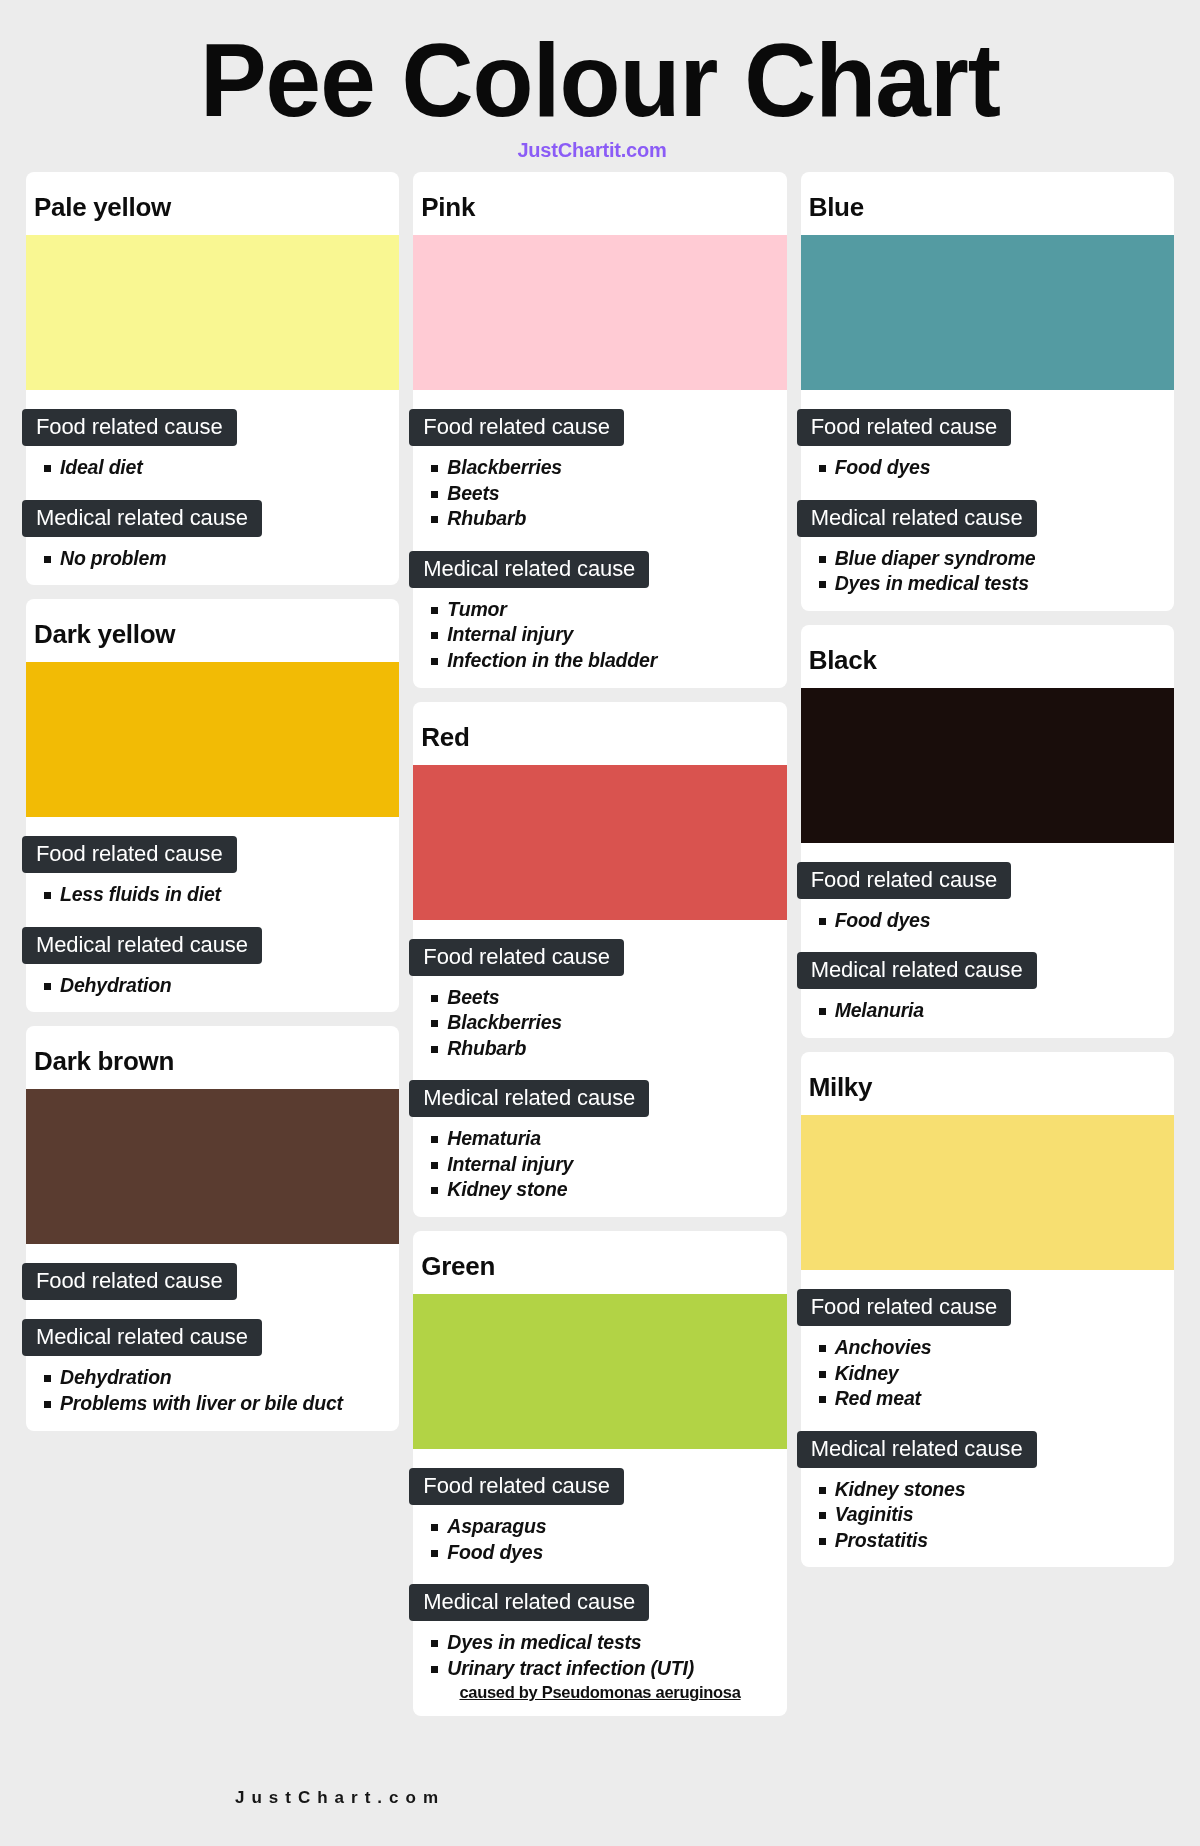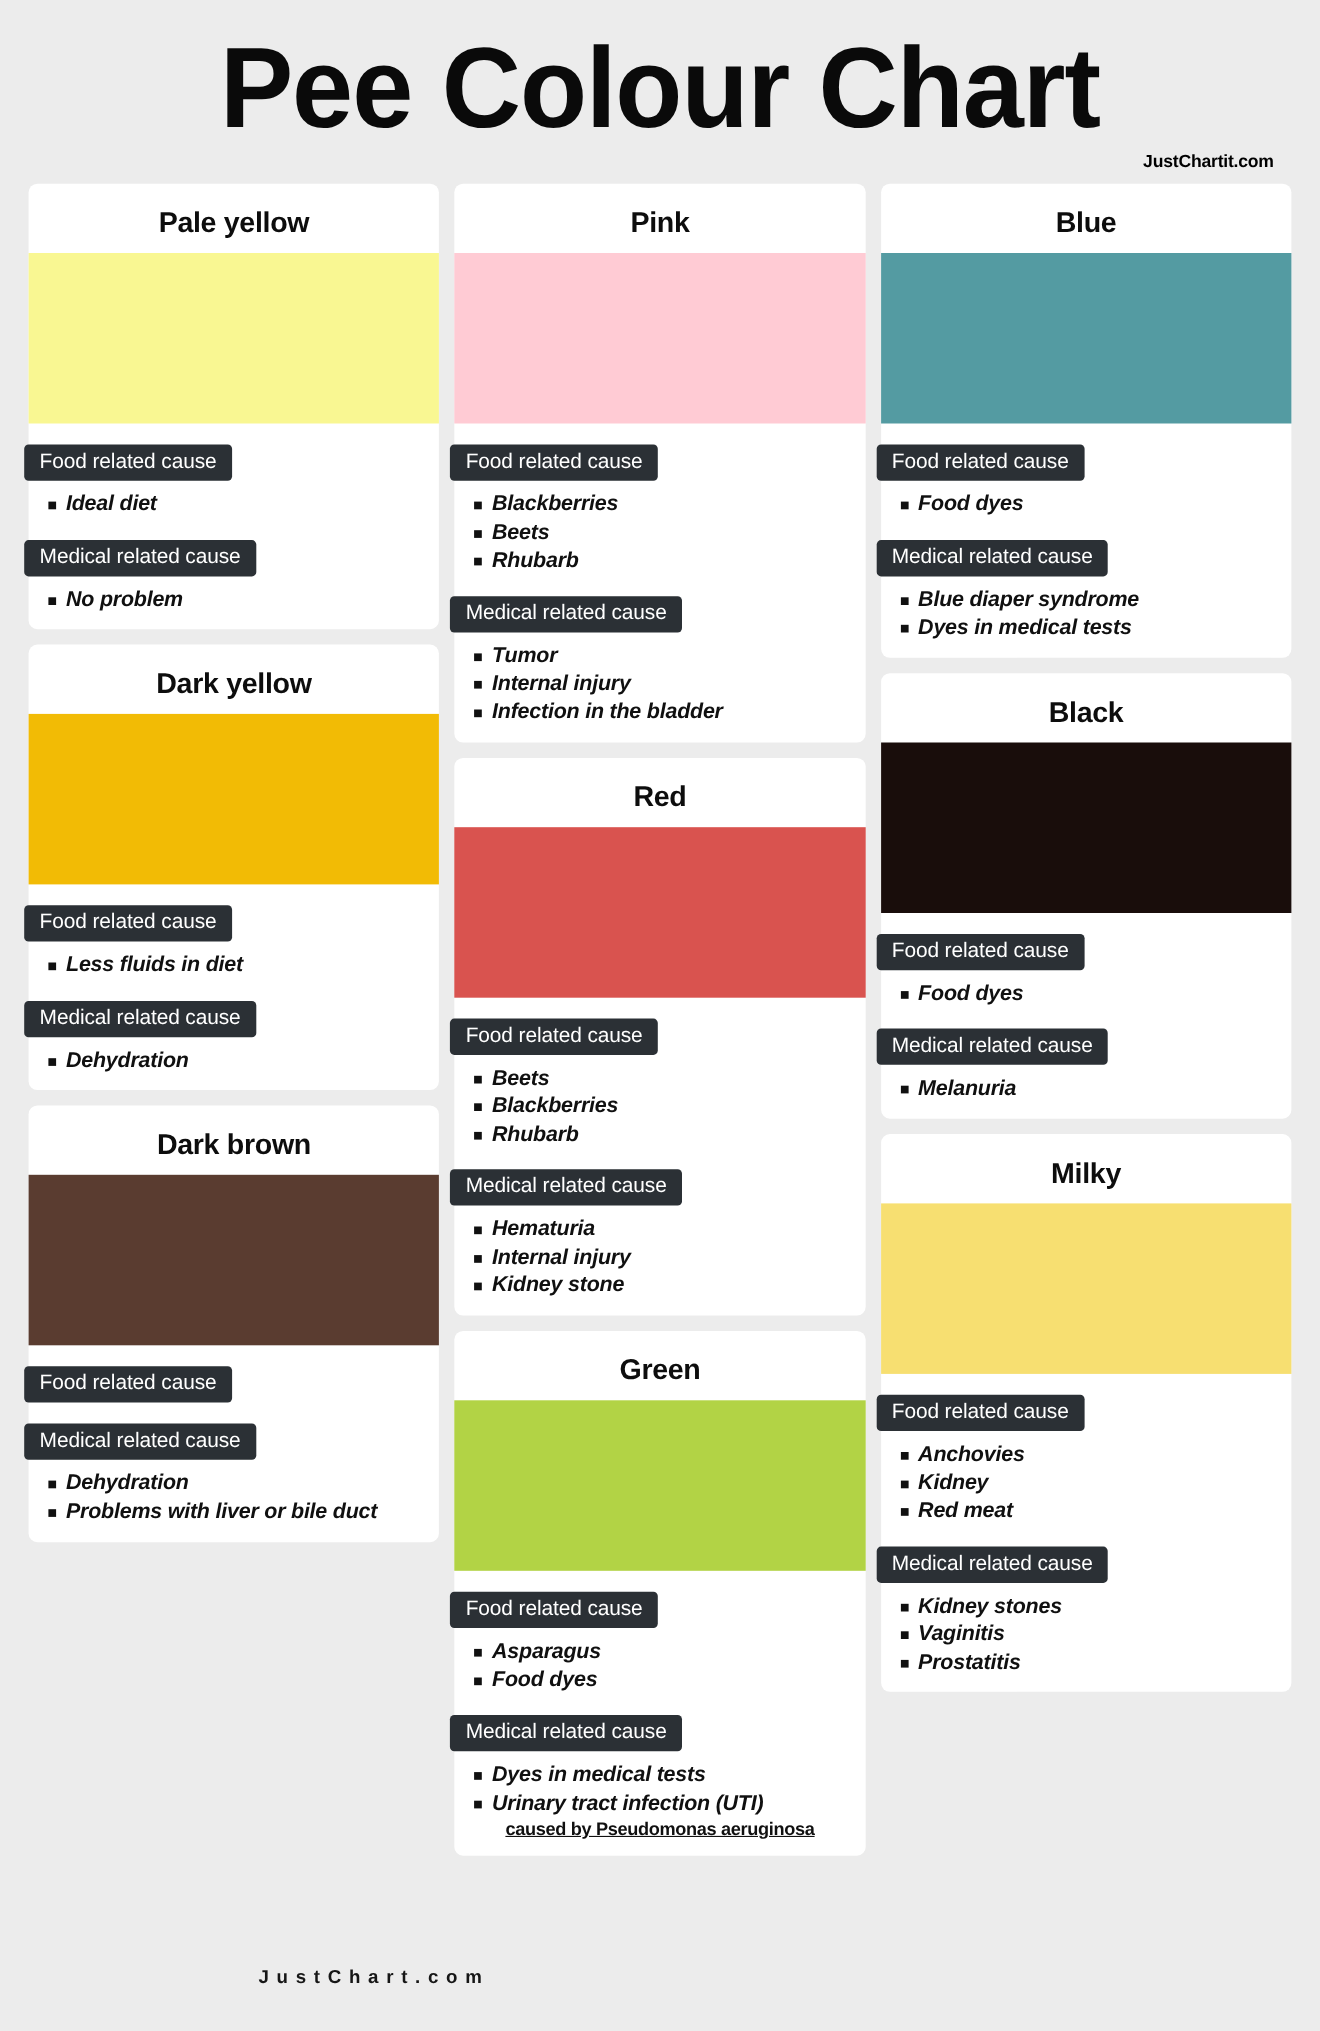--- a/index.html
+++ b/index.html
@@ -25,24 +25,24 @@
     font-weight: bold;
     letter-spacing: -1px;
     color: #0a0a0a;
     text-align: center;
     line-height: 1.05;
     transform: scaleX(0.96);
     transform-origin: center;
     white-space: nowrap;
   }
   .brand-line {
-    text-align: right;
-    font-size: 16px;
-    font-weight: bold;
-    color: #000000;
+    text-align: center;
+    font-size: 20px;
+    font-weight: bold;
+    color: #8b5cf6;
     padding-right: 16px;
     margin-top: 4px;
     letter-spacing: -0.2px;
   }
 
   
   .board {
     position: relative;
     padding: 10px 26px 0 26px;
     column-count: 3;
@@ -56,40 +56,40 @@
     page-break-inside: avoid;
     display: inline-block;
     width: 100%;
     margin-bottom: 14px;
     padding: 0 0 14px 0;
     overflow: visible;
     position: relative;
   }
 
   .card-title {
-    text-align: center;
+    text-align: left;
     font-size: 26px;
     font-weight: bold;
     color: #0d0d0d;
     padding: 20px 8px 12px 8px;
     letter-spacing: -0.3px;
   }
 
   .swatch {
     display: block;
     width: 100%;
     height: 155px;
     margin: 0;
   }
 
   .section-badge {
     display: inline-block;
     background: #2b3035;
     color: #ffffff;
-    font-size: 19px;
+    font-size: 22px;
     font-weight: 400;
     padding: 5px 14px 6px 14px;
     border-radius: 4px;
     margin: 19px 0 0 -4px;
     letter-spacing: -0.1px;
     white-space: nowrap;
   }
 
   .bullets {
     list-style: none;

